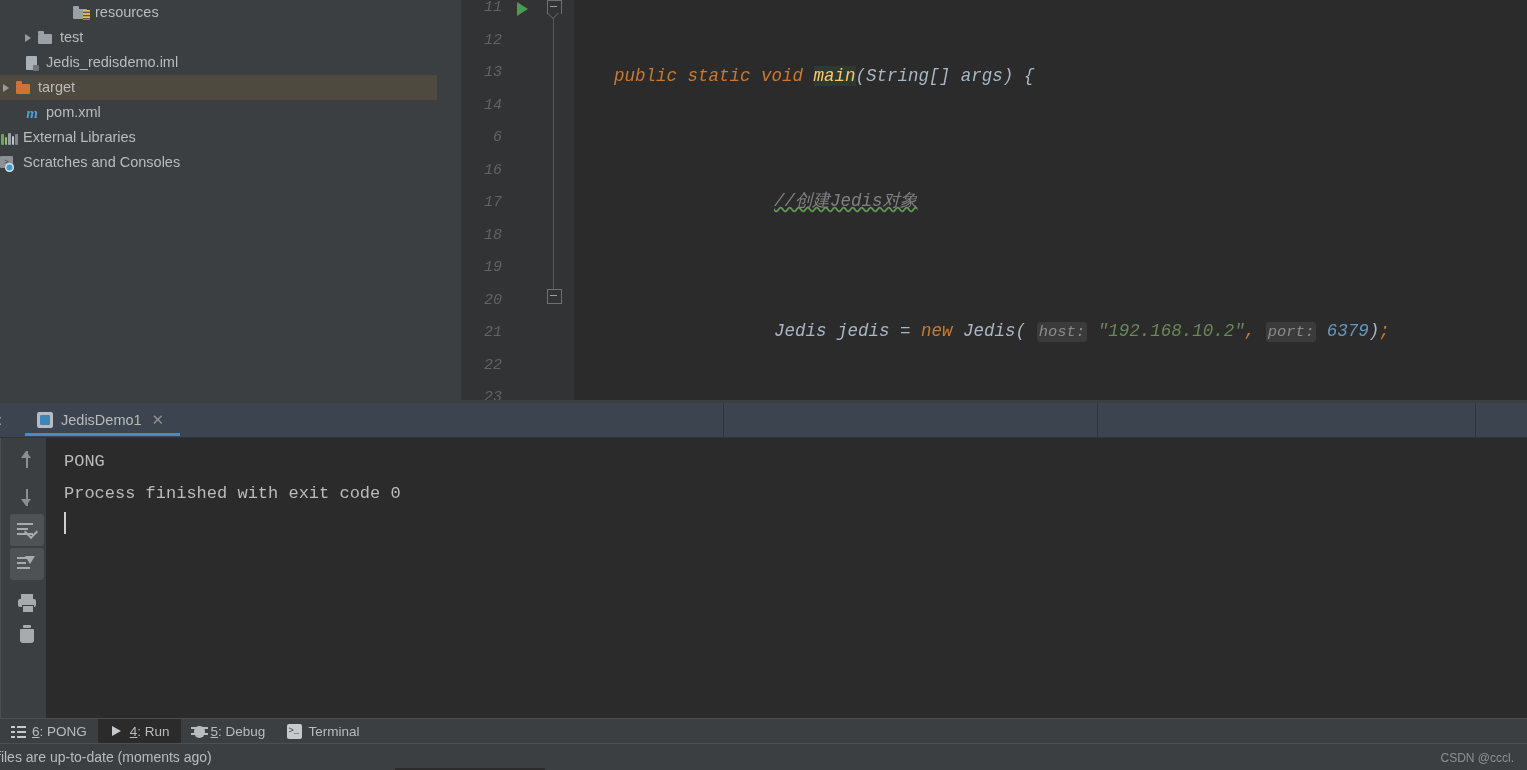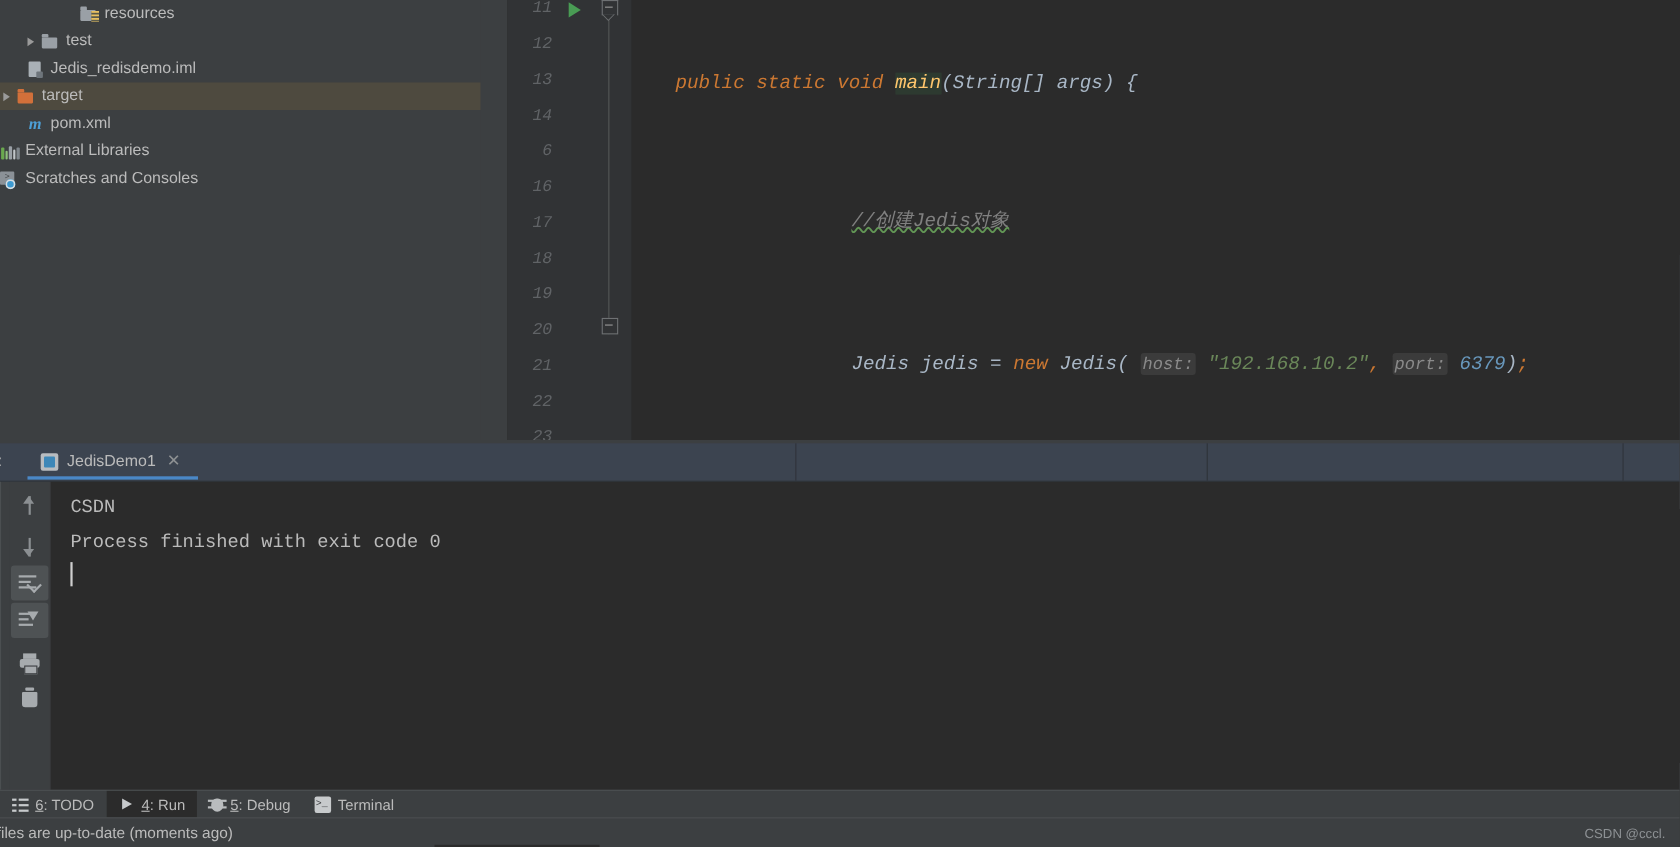--- a/index.html
+++ b/index.html
@@ -653,31 +653,31 @@
           <span class="printer">
             <i></i>
           </span>
         </div>
       <div class="tb-btn" style="top:180px;">
           <span class="trash"></span>
         </div>
     </div>
 
     <div id="console">
-      <div>CSDN</div>
+      <div>PONG</div>
       <div>Process finished with exit code 0</div>
       <div><span class="con-caret"></span></div>
     </div>
   </div>
 
   <div id="tw-bar">
     <div class="tw-btn">
       <span class="tw-ic ic-todo"></span>
       <span class="mn">6</span>
-        <span>: TODO</span>
+        <span>: PONG</span>
     </div>
     <div class="tw-btn active">
       <span class="tw-ic ic-play"></span>
       <span class="mn">4</span>
         <span>: Run</span>
     </div>
     <div class="tw-btn">
       <span class="tw-ic ic-bug"></span>
       <span class="mn">5</span>
         <span>: Debug</span>

